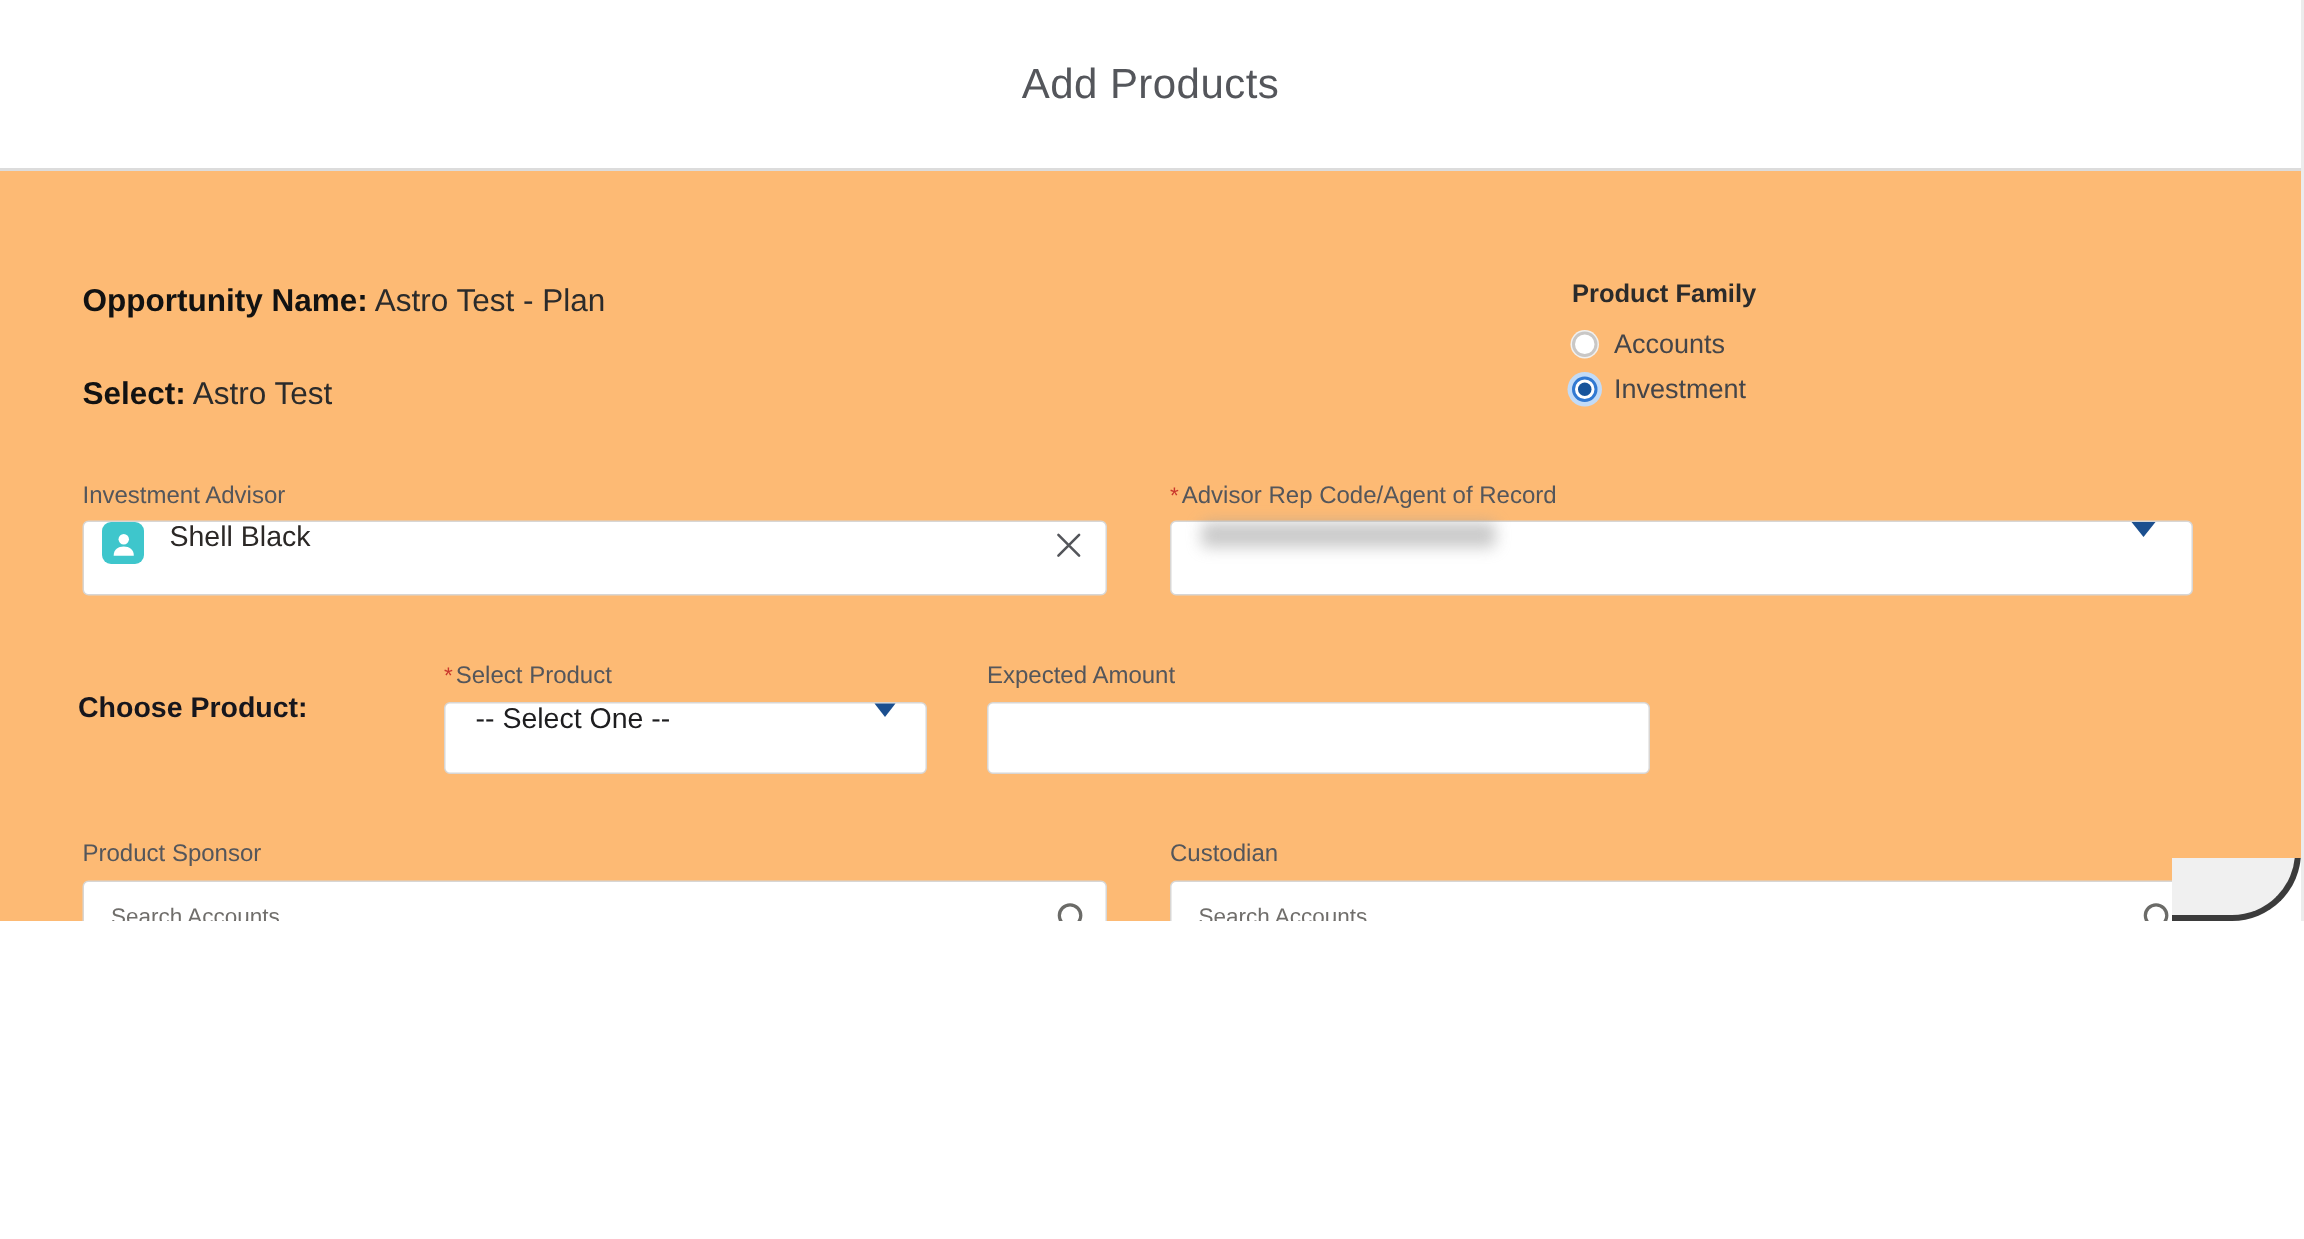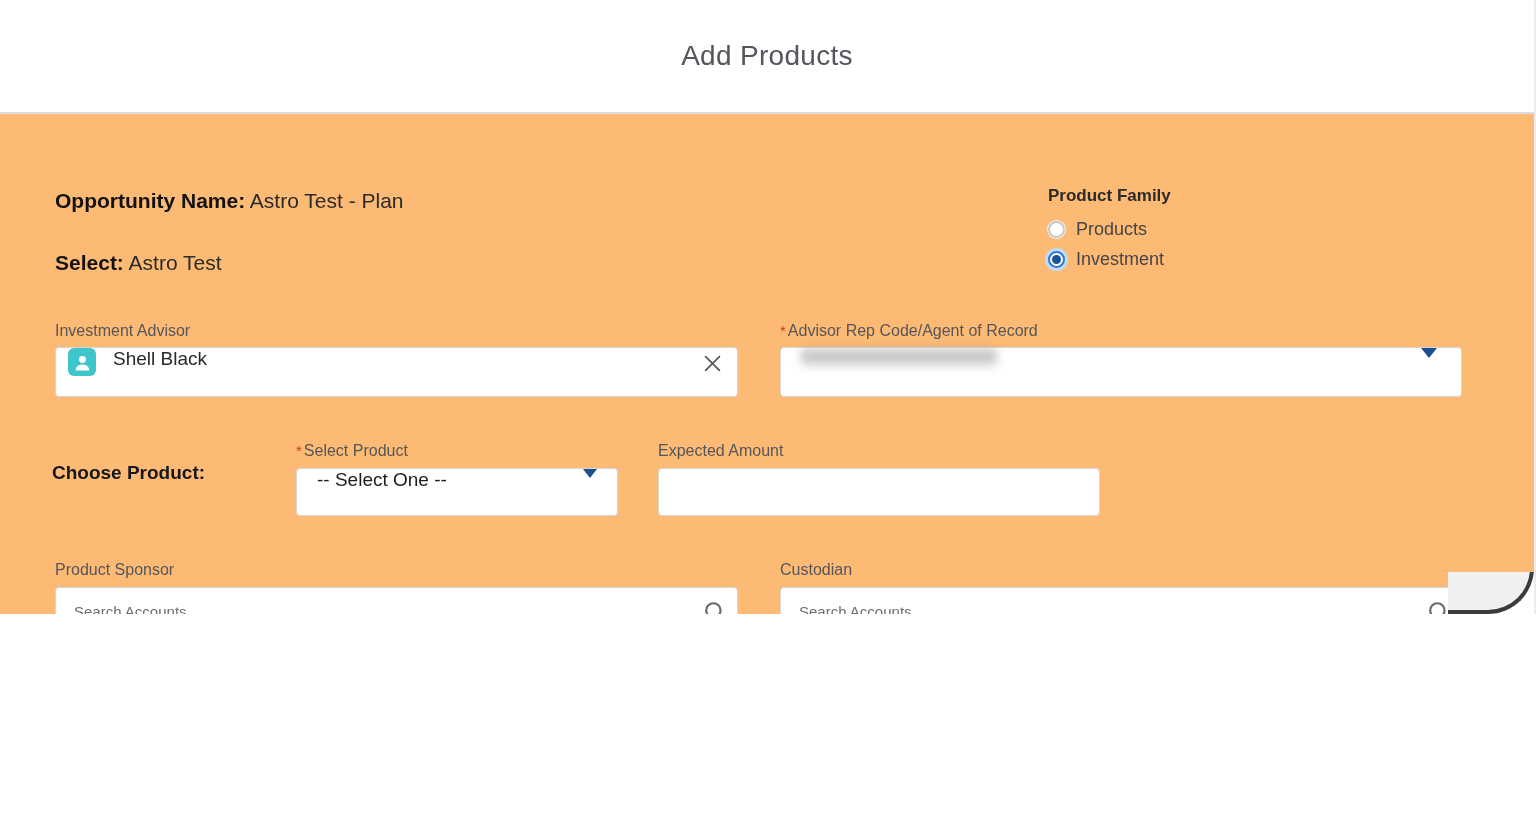--- a/index.html
+++ b/index.html
@@ -122,21 +122,21 @@
     <b>Opportunity Name:</b><span> Astro Test - Plan</span>
   </div>
   <div class="summary-line client-line">
     <b>Select:</b><span> Astro Test</span>
   </div>
 
   <div class="pf-block">
     <div class="pf-label">Product Family</div>
     <div class="pf-option">
       <span class="radio unchecked"></span>
-      <span class="opt-label">Products</span>
+      <span class="opt-label">Accounts</span>
     </div>
     <div class="pf-option">
       <span class="radio checked"></span>
       <span class="opt-label">Investment</span>
     </div>
   </div>
 
   <div class="field-label" style="left:55px; top:322px;">Investment Advisor</div>
   <div class="box" style="left:55px; top:347px; width:683px; height:50px;">
     <span class="avatar">

